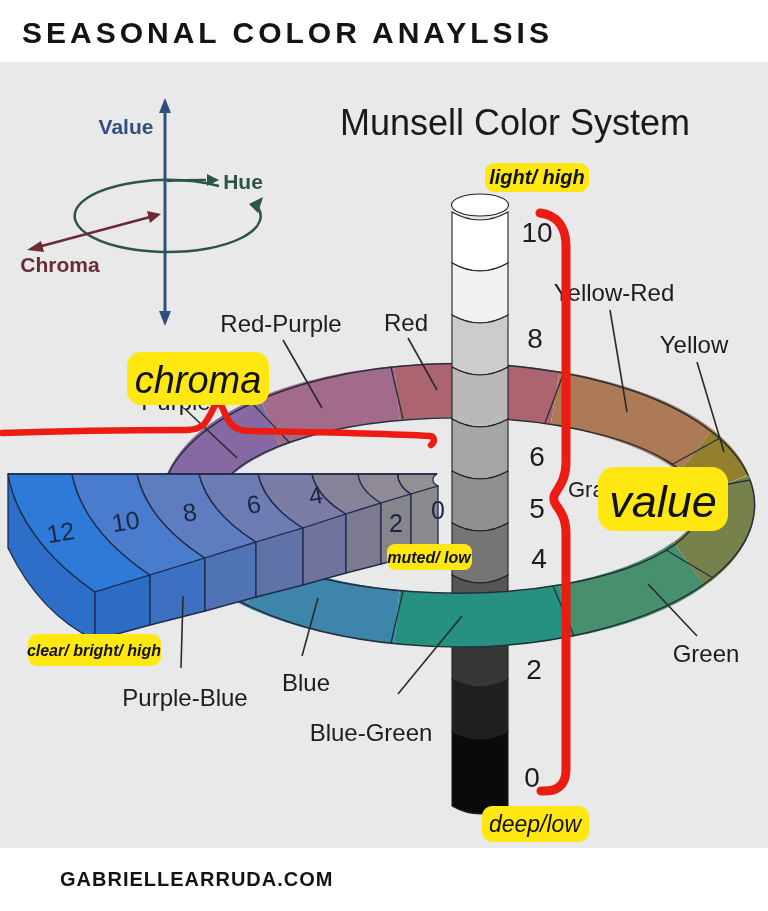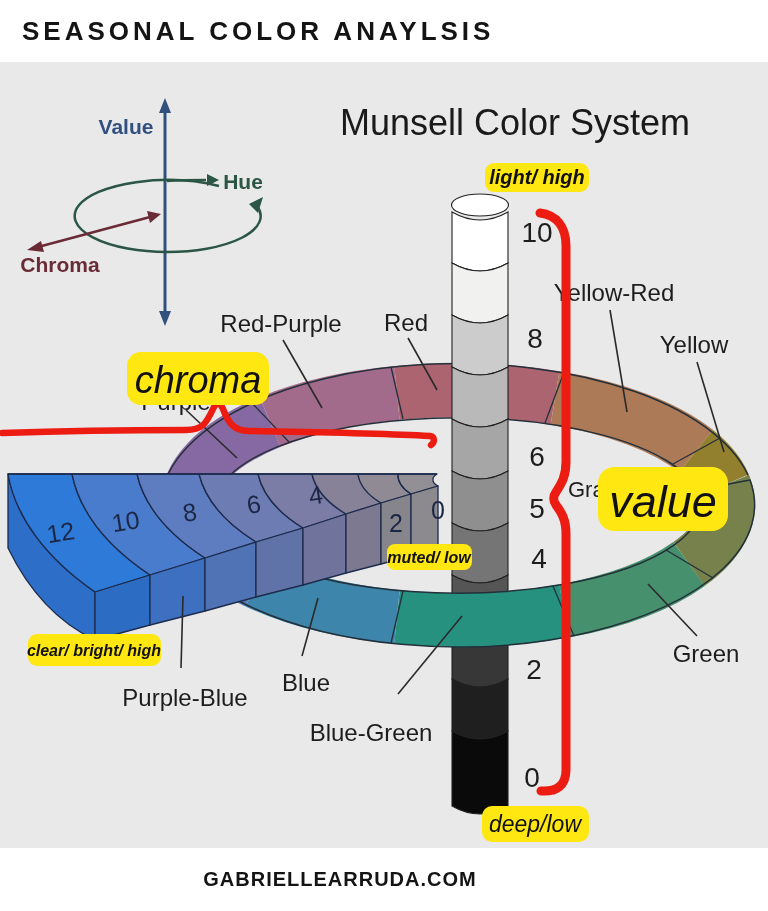--- a/index.html
+++ b/index.html
@@ -1,18 +1,18 @@
 <!DOCTYPE html>
 <html><head>
 <meta charset="utf-8">
 <style>
   html,body{margin:0;padding:0;}
   body{width:768px;height:911px;position:relative;background:#ffffff;font-family:"Liberation Sans",sans-serif;overflow:hidden;}
-  .page-title{position:absolute;left:22px;top:16px;font-size:26px;font-weight:800;letter-spacing:4px;color:#141414;}
-  .watermark{position:absolute;left:0;top:868px;width:620px;text-align:center;font-size:20px;font-weight:800;letter-spacing:1px;color:#141414;}
+  .page-title{position:absolute;left:22px;top:16px;font-size:30px;font-weight:800;letter-spacing:4px;color:#141414;}
+  .watermark{position:absolute;left:0;top:868px;width:620px;font-size:20px;font-weight:800;letter-spacing:1px;color:#141414;}
   .watermark span{margin-left:60px;}
   svg{position:absolute;left:0;top:0;}
   text{font-family:"Liberation Sans",sans-serif;}
   .munsell-title{font-size:36px;fill:#1a1a1a;}
   .hue-lbl{font-size:24px;fill:#1d1d1d;}
   .num-lbl{font-size:28px;fill:#1d1d1d;}
   .wedge-num{font-size:25px;fill:#1c2745;}
   .pill-txt{font-style:italic;fill:#111;}
   .pill-sm{font-size:16px;font-weight:700;}
   .pill-md{font-size:20px;font-weight:700;}

